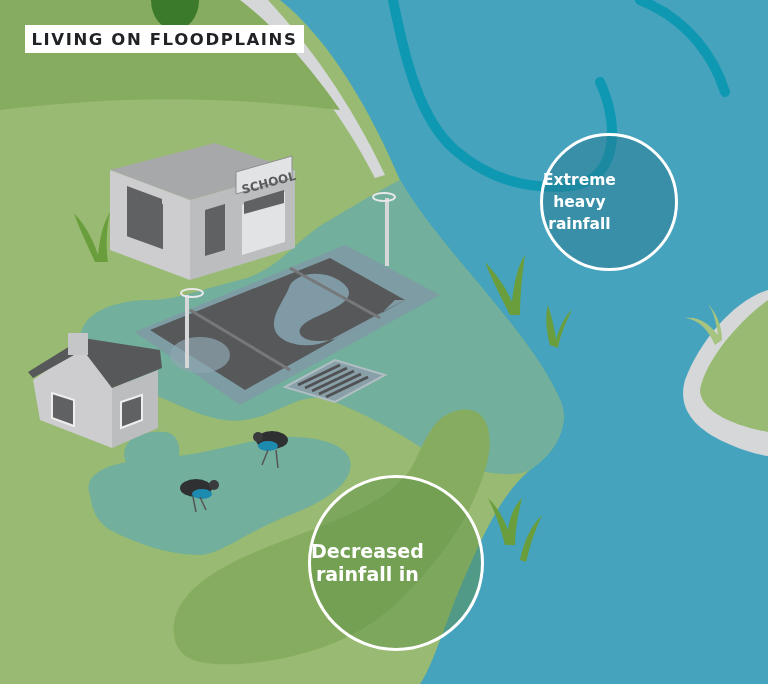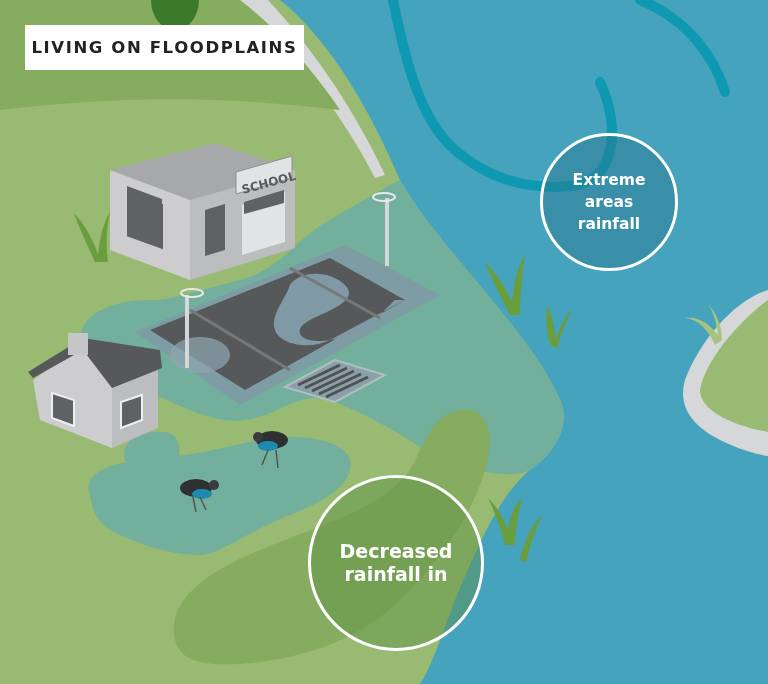--- a/index.html
+++ b/index.html
@@ -1,29 +1,29 @@
 <!DOCTYPE html>
 <html><head>
   <meta charset="utf-8">
   <style>
     html, body { margin: 0; padding: 0; }
     body { width: 768px; height: 684px; overflow: hidden; background: #46a3bd; font-family: "DejaVu Sans", sans-serif; }
     .scene { position: relative; width: 768px; height: 684px; overflow: hidden; }
     .scene svg.bg { position: absolute; left: 0; top: 0; width: 768px; height: 684px; }
     .title-box {
-      position: absolute; left: 25px; top: 25px; width: 279px; height: 45px;
+      position: absolute; left: 25px; top: 25px; width: 279px; height: 28px;
       background: #ffffff; display: flex; align-items: center; justify-content: center;
     }
     .title-text {
       font-family: "DejaVu Sans", sans-serif; font-size: 16.5px; font-weight: 600;
       letter-spacing: 1.6px; color: #222226;
     }
     .callout {
       position: absolute; border: 3px solid #ffffff; border-radius: 50%;
-      display: flex; align-items: center; justify-content: center; text-align: center;
+      display: flex; align-items: center; text-align: center;
       color: #ffffff; font-weight: bold; box-sizing: border-box;
     }
     .callout span { display: block; }
     .callout-rain { left: 540px; top: 133px; width: 138px; height: 138px; background: rgba(40,120,140,0.45); font-size: 15.5px; line-height: 22px; }
     .callout-drain { left: 308px; top: 475px; width: 176px; height: 176px; background: rgba(95,145,70,0.45); font-size: 19px; line-height: 23px; }
   </style>
 </head>
 <body>
 
 <div class="scene">
@@ -136,21 +136,21 @@
     </g>
   </svg>
 
   <div class="title-box">
     <span class="title-text">LIVING ON FLOODPLAINS</span>
   </div>
 
   <div class="callout callout-rain">
     <div>
       <span>Extreme</span>
-      <span>areas</span>
+      <span>heavy</span>
       <span>rainfall</span>
     </div>
   </div>
 
   <div class="callout callout-drain">
     <div>
       <span>Decreased</span>
       <span>rainfall in</span>
     </div>
   </div>

